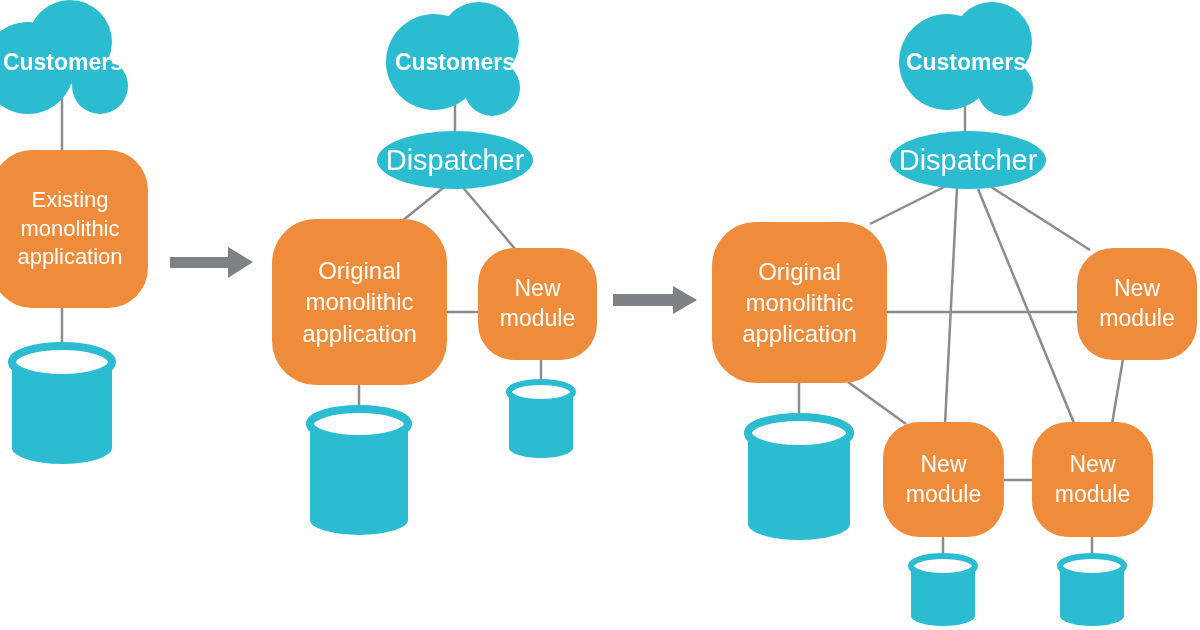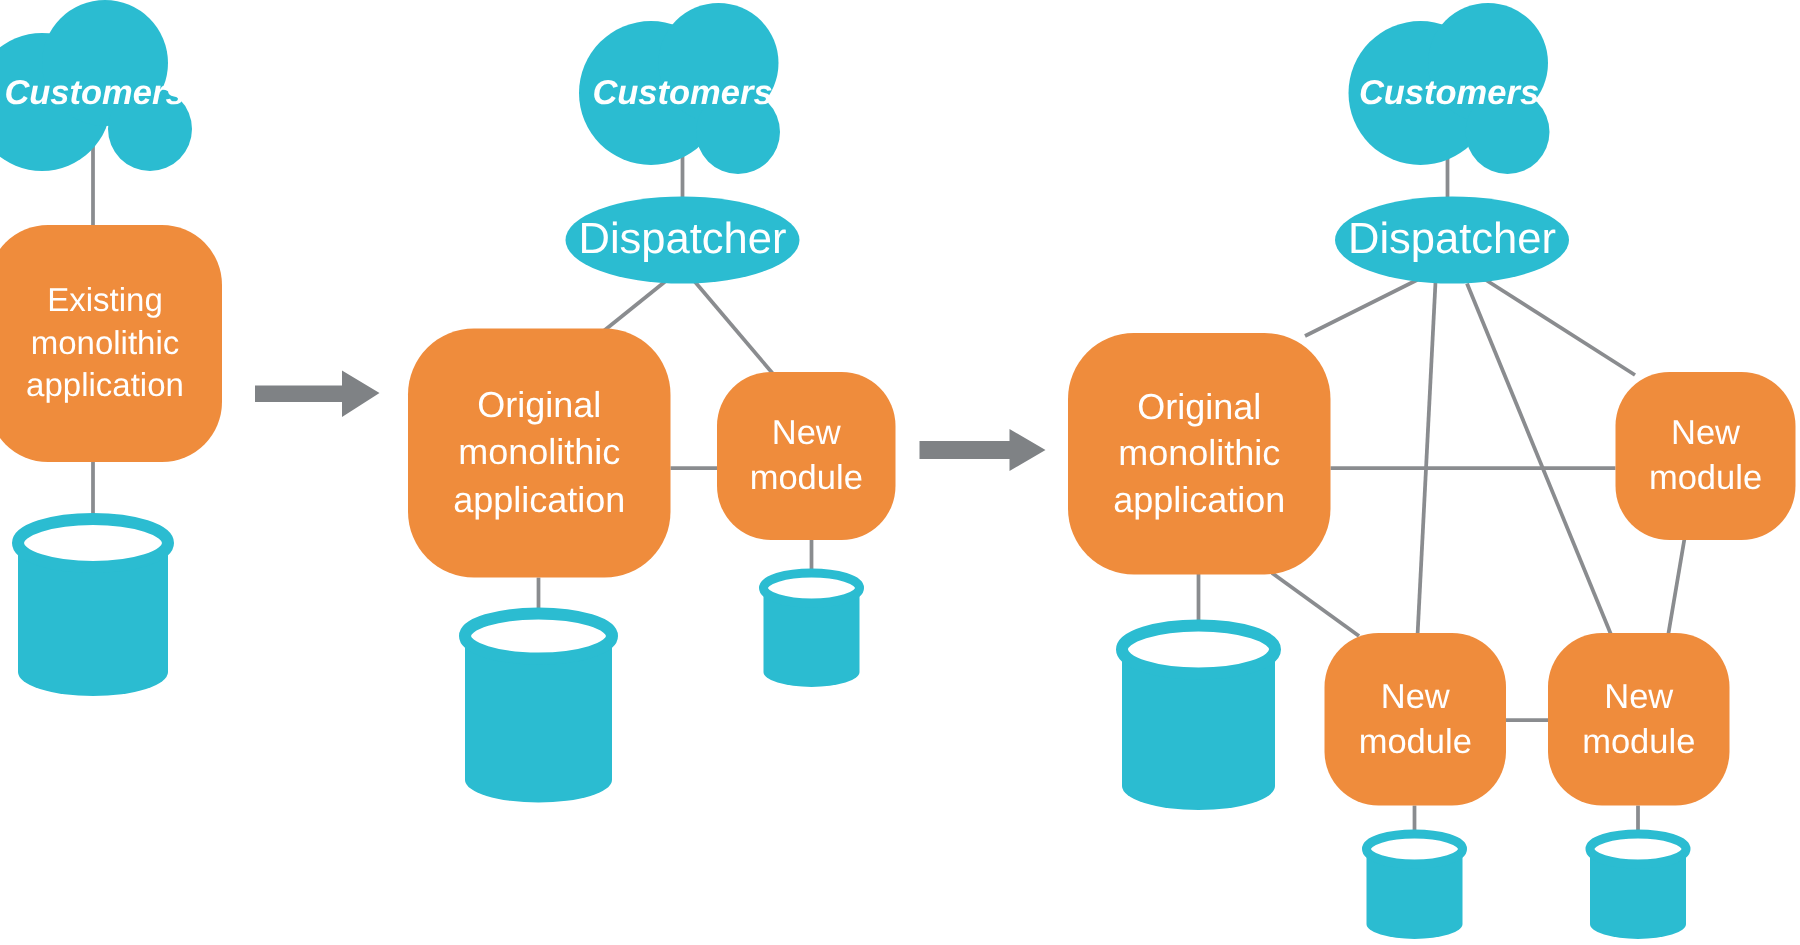--- a/index.html
+++ b/index.html
@@ -20,21 +20,21 @@
     display:flex;align-items:center;justify-content:center;text-align:center;
     z-index:2;line-height:1.3;
   }
   .box-big{border-radius:44px;font-size:24px;align-items:center;}
   .box-small{border-radius:36px;font-size:23px;text-align:center;}
   .box-left{border-radius:40px;font-size:22px;}
   .label{
     position:absolute;color:var(--white);z-index:3;
     transform:translate(-50%,-50%);white-space:nowrap;
   }
-  .cloud-label{font-size:23px;font-weight:bold;font-style:italic;}
+  .cloud-label{font-size:23px;font-weight:bold;}
   .dispatcher-label{font-size:29px;}
 </style>
 </head>
 <body>
 
 <div class="canvas">
 
   <svg width="1200" height="630" viewBox="0 0 1200 630">
 
     <g stroke="#8a8c8f" stroke-width="2.5">

